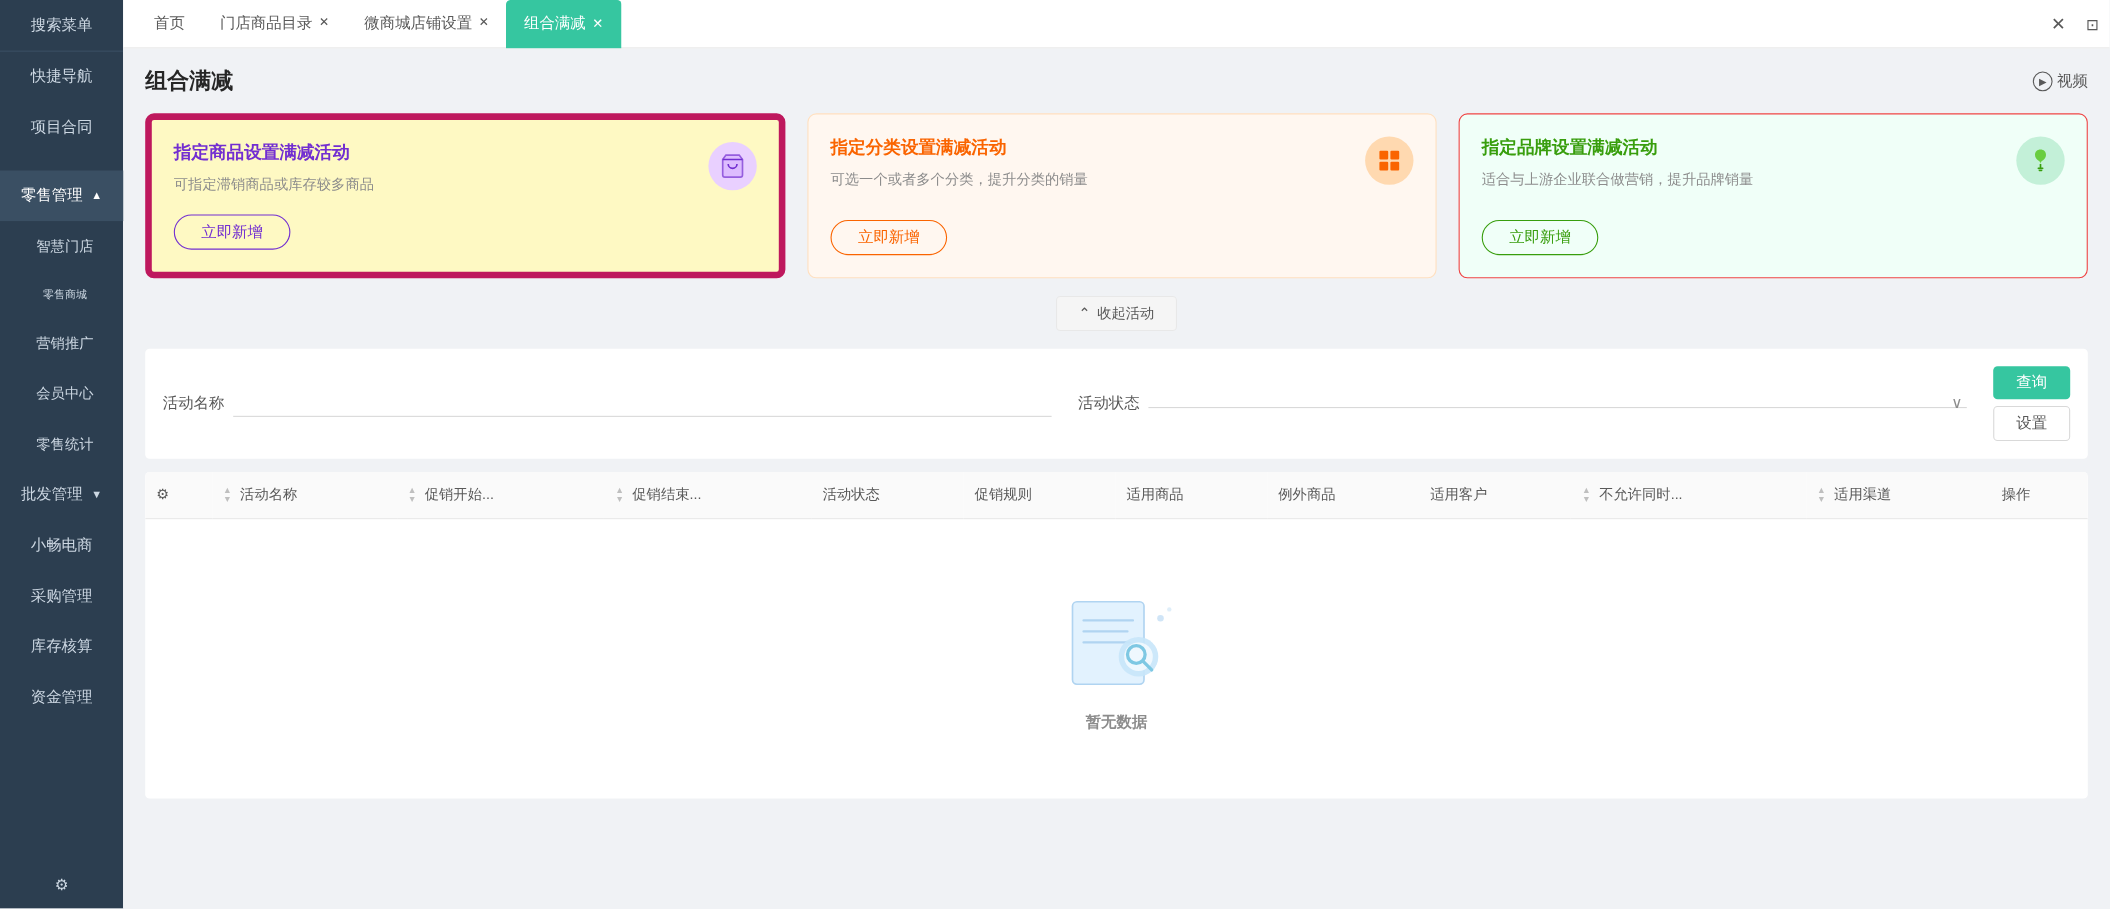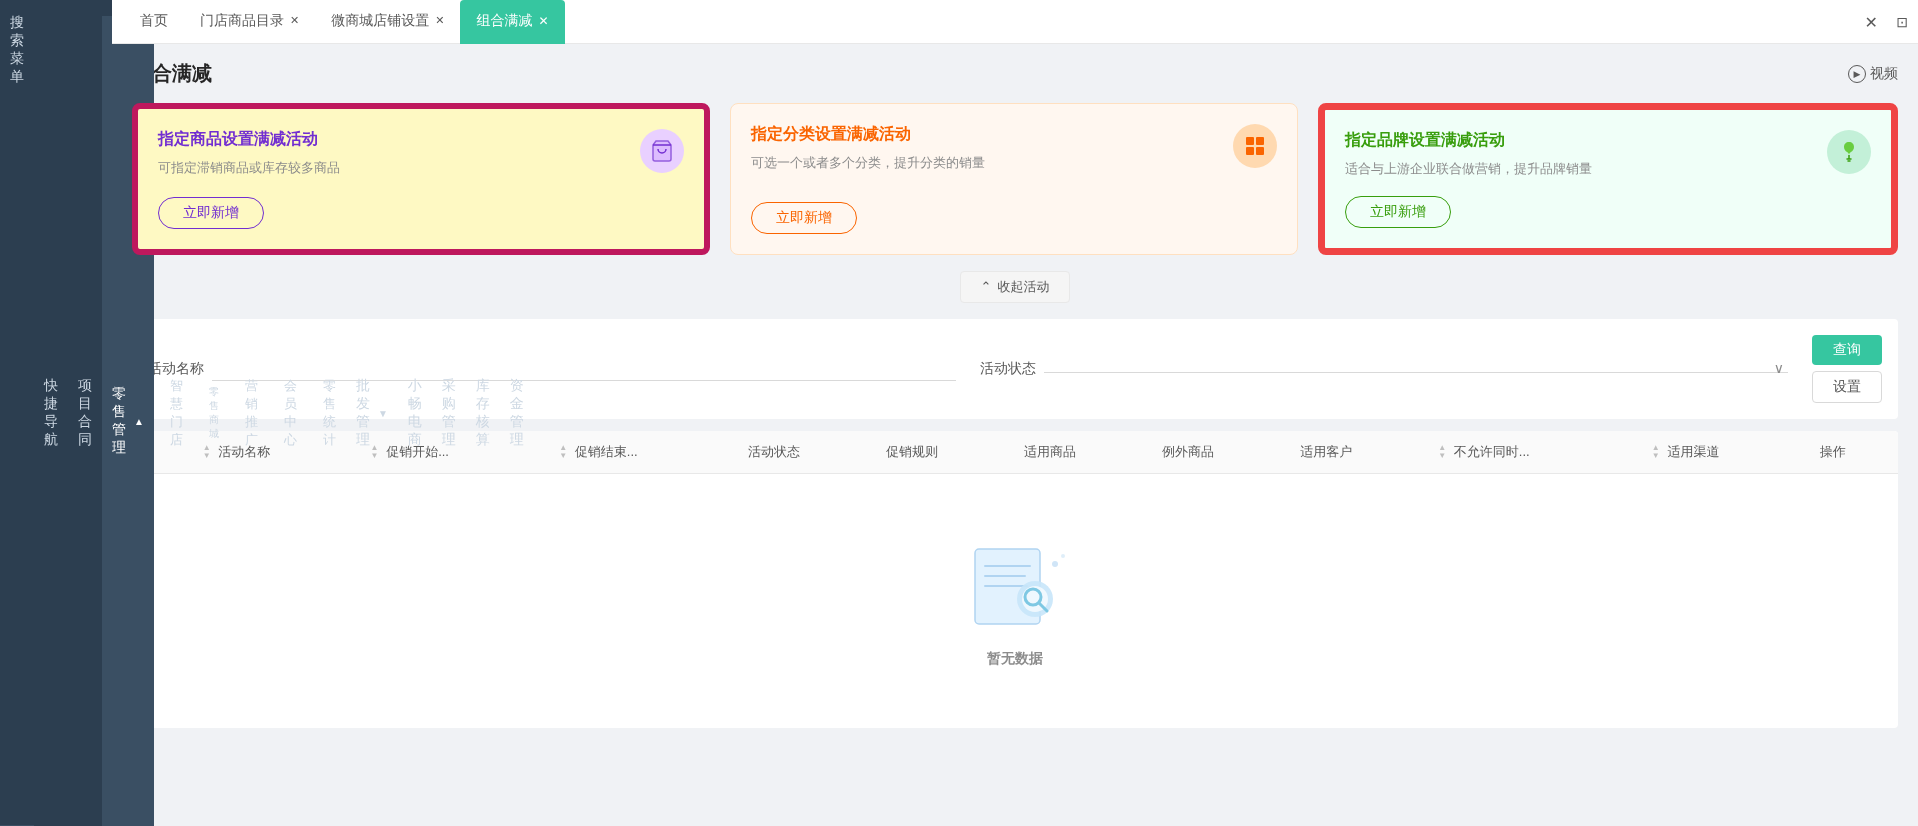--- a/index.html
+++ b/index.html
@@ -4,20 +4,21 @@
   <style>
     * { box-sizing: border-box; margin: 0; padding: 0; }
     body { font-family: 'Microsoft YaHei', Arial, sans-serif; font-size: 14px; background: #f0f2f5; display: flex; height: 826px; overflow: hidden; }
 
     
     .sidebar {
       width: 112px;
       background: #2c3e50;
       color: #cdd8e3;
       display: flex;
+      flex-direction: column;
       flex-shrink: 0;
       height: 100%;
     }
     .sidebar-search {
       padding: 14px 10px;
       font-size: 14px;
       color: #cdd8e3;
       cursor: pointer;
       text-align: center;
       border-bottom: 1px solid #3a4f63;
@@ -158,21 +159,21 @@
       border-radius: 8px;
       padding: 20px;
       position: relative;
       min-height: 140px;
       display: flex;
       flex-direction: column;
       justify-content: space-between;
     }
     .card-purple { background: #fef9c3; border: 6px solid #be185d; }
     .card-orange { background: #fff7f0; border: 1px solid #ffe0c0; }
-    .card-green { background: #f0fff8; border: 7px solid #ef4444; justify-content: center; }
+    .card-green { background: #f0fff8; border: 1px solid #ef4444; }
 
     .card-title {
       font-size: 16px;
       font-weight: 600;
       margin-bottom: 8px;
     }
     .card-purple .card-title { color: #722ed1; }
     .card-orange .card-title { color: #fa6400; }
     .card-green .card-title { color: #389e0d; }
 

